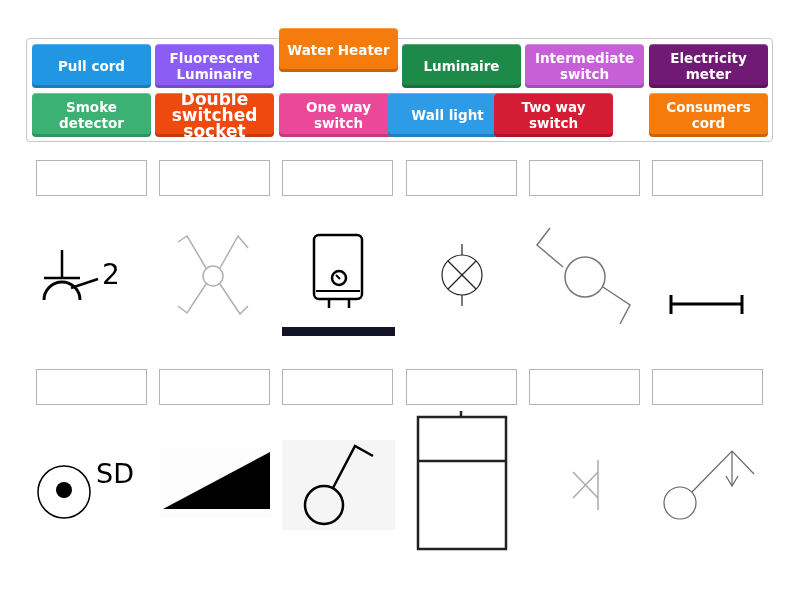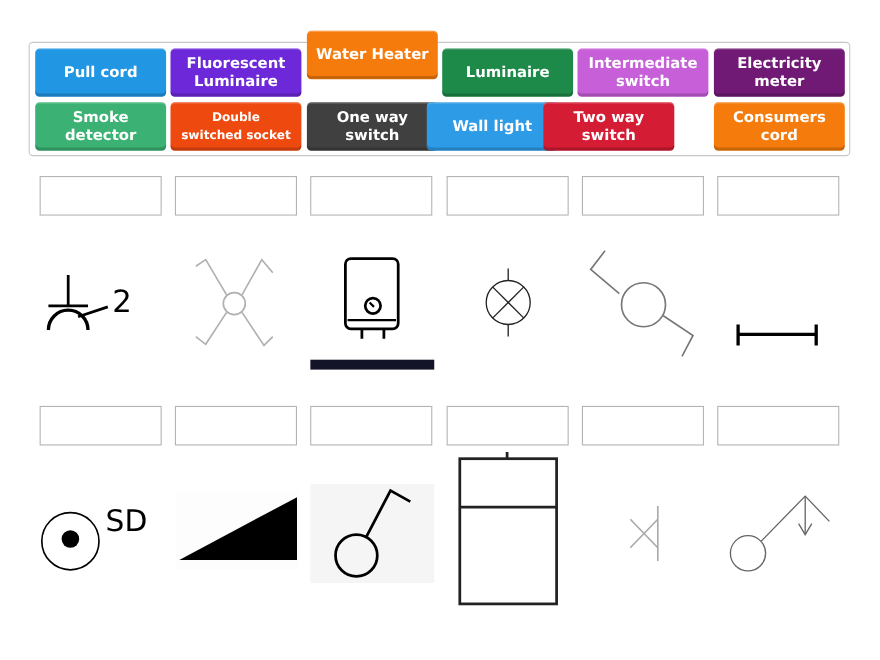--- a/index.html
+++ b/index.html
@@ -5,45 +5,45 @@
   html, body { margin:0; padding:0; }
   body { width:800px; height:600px; background:#ffffff; position:relative; overflow:hidden;
          font-family:"DejaVu Sans", sans-serif; }
   .panel { position:absolute; left:26px; top:38px; width:747px; height:104px;
            border:1px solid #c8c8c8; border-radius:4px; background:#fff; box-sizing:border-box; }
   .tile { position:absolute; width:119px; height:44px; border-radius:4px; color:#fff;
           font-weight:bold; font-size:13.5px; line-height:16px; text-align:center;
           display:flex; align-items:center; justify-content:center; box-sizing:border-box;
           padding:16px 2px; white-space:pre-line; cursor:pointer;
           box-shadow: inset 0 -3px 0 rgba(0,0,0,0.18), inset 0 1px 0 rgba(255,255,255,0.25); }
-  .tile.small { font-size:11px; }
+  .tile.small { font-size:17px; }
   .drop { position:absolute; width:111px; height:36px; border:1px solid #b4b4b4; background:#fff; box-sizing:border-box; }
   .sym { position:absolute; }
   svg { display:block; }
 </style>
 </head>
 <body>
 
 <div class="panel"></div>
 
 <div class="tile" style="left:32px;top:44px;background:#2196e3">Pull cord</div>
-<div class="tile" style="left:155px;top:44px;background:#6d28d9">Fluorescent
+<div class="tile" style="left:155px;top:44px;background:#8b5cf6">Fluorescent
 Luminaire</div>
 <div class="tile" style="left:279px;top:28px;background:#f57c0c">Water Heater</div>
 <div class="tile" style="left:402px;top:44px;background:#1e8a4a">Luminaire</div>
 <div class="tile" style="left:525px;top:44px;background:#c75fd9">Intermediate
 switch</div>
 <div class="tile" style="left:649px;top:44px;background:#701a75">Electricity
 meter</div>
 
 <div class="tile" style="left:32px;top:93px;background:#3bb273">Smoke
 detector</div>
 <div class="tile small" style="left:155px;top:93px;background:#ee4a10">Double
 switched socket</div>
-<div class="tile" style="left:279px;top:93px;background:#404040">One way
+<div class="tile" style="left:279px;top:93px;background:#ec4899">One way
 switch</div>
 <div class="tile" style="left:388px;top:93px;background:#2e9be6">Wall light</div>
 <div class="tile" style="left:494px;top:93px;background:#d41c34">Two way
 switch</div>
 <div class="tile" style="left:649px;top:93px;background:#f57c0c">Consumers
 cord</div>
 
 <div class="drop" style="left:36px;top:160px"></div>
 <div class="drop" style="left:159px;top:160px"></div>
 <div class="drop" style="left:282px;top:160px"></div>

